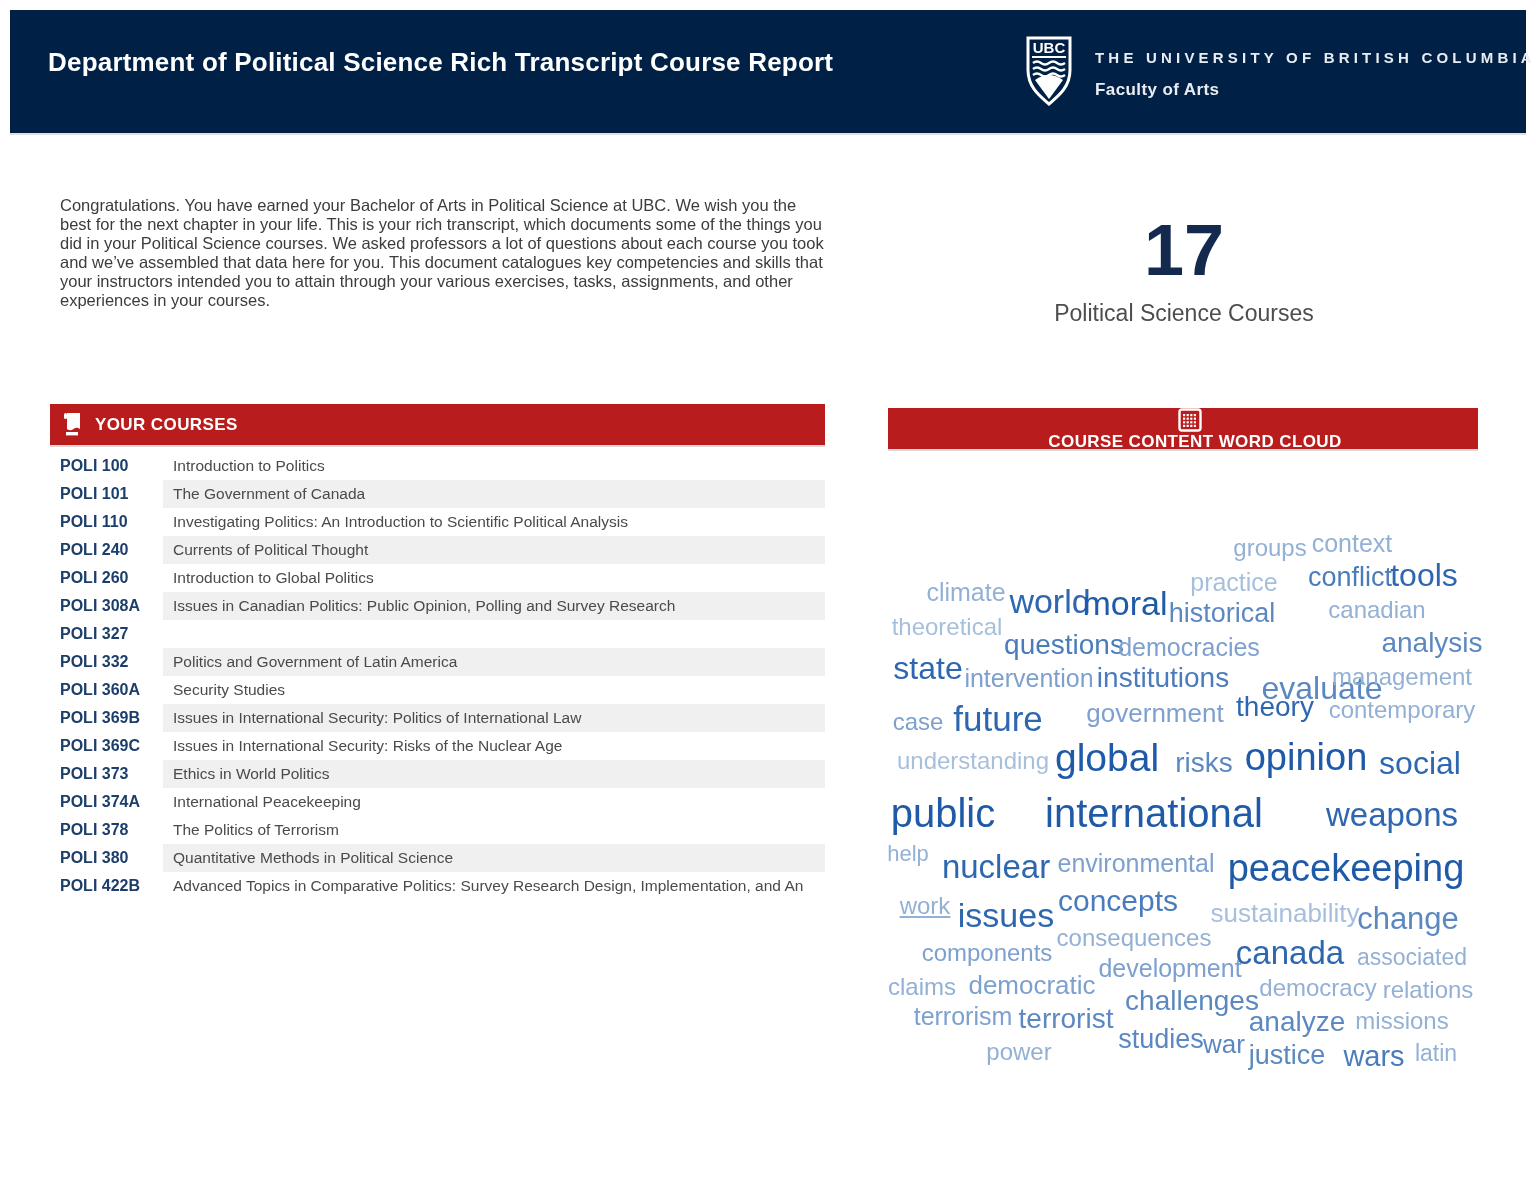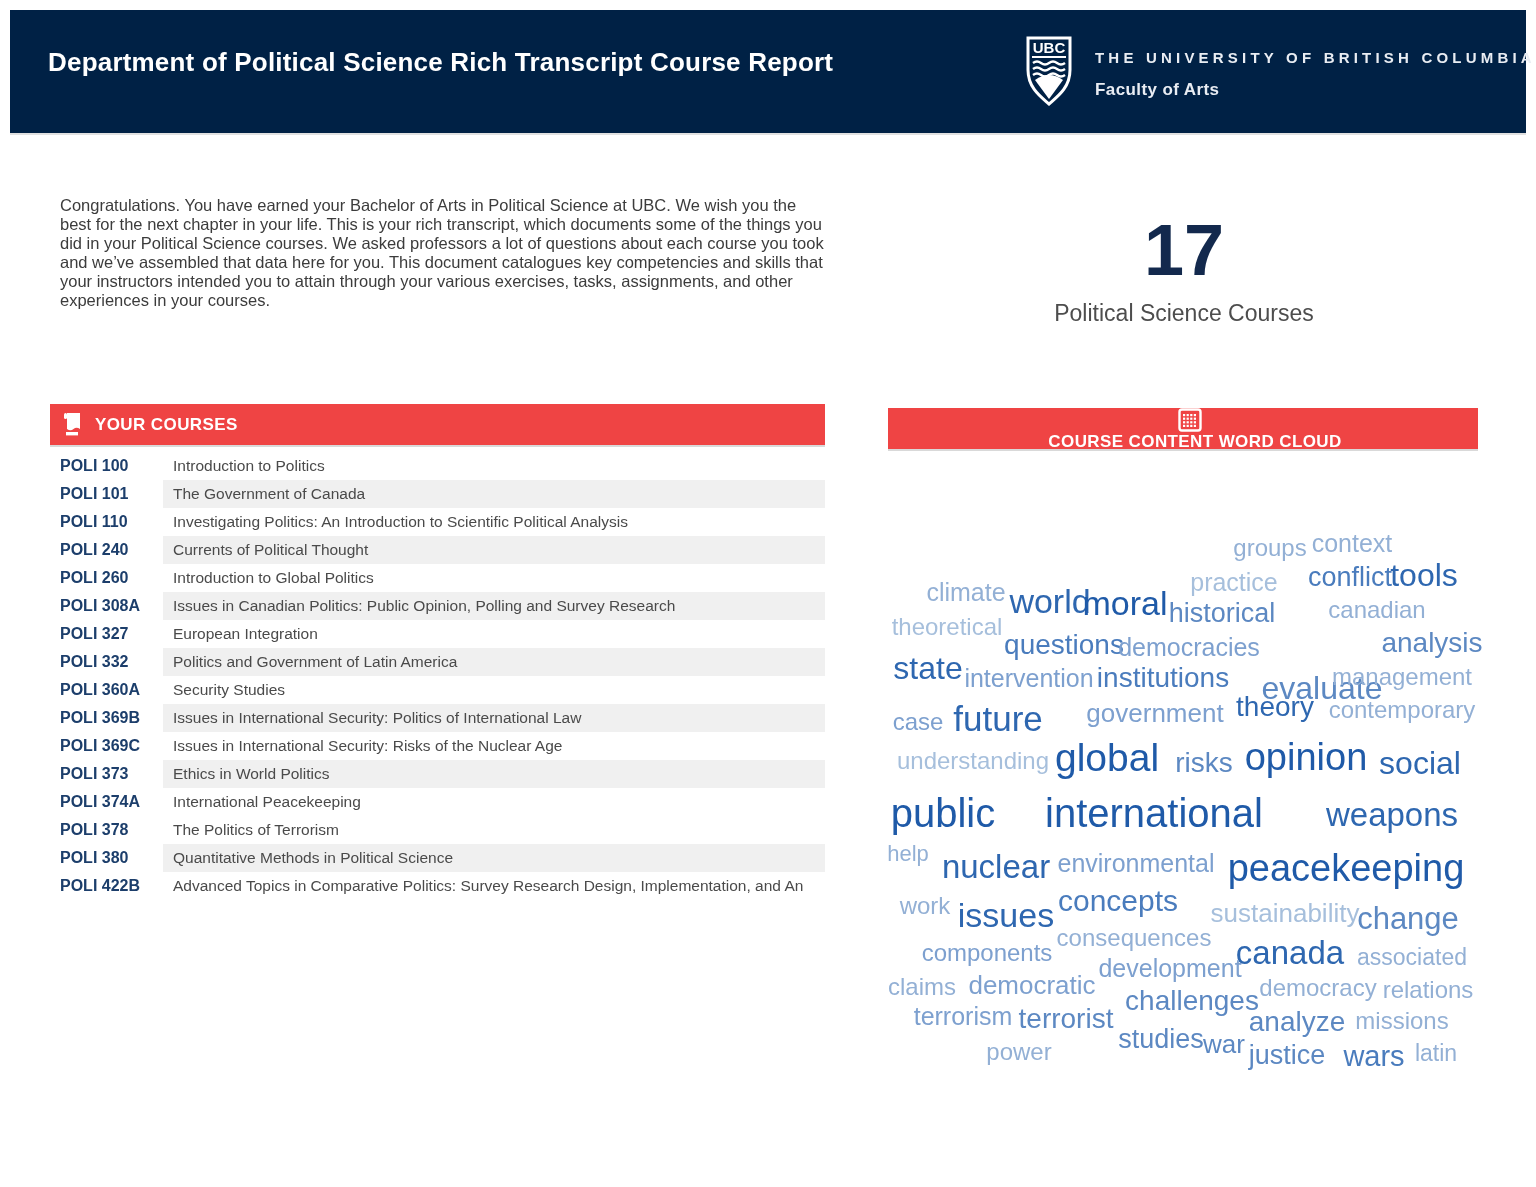--- a/index.html
+++ b/index.html
@@ -76,21 +76,21 @@
   .count-label {
     margin-top: 10px;
     color: #4d4d4d;
     font-size: 23px;
   }
 
   
   .section-bar {
     position: absolute;
     height: 41px;
-    background: #ef4444;
+    background: #b91c1c;
     display: flex;
     align-items: center;
     padding-left: 13px;
     box-shadow: 0 2px 0 rgba(0,0,0,0.15);
   }
   .section-bar .bar-icon { flex: 0 0 auto; display: flex; align-items: center; }
   .section-bar .bar-label {
     margin-left: 11px;
     color: #ffffff;
     font-size: 17px;
@@ -207,21 +207,20 @@
       <div class="course-row">
         <div class="course-code">POLI 260</div>
         <div class="course-title">Introduction to Global Politics</div>
       </div>
       <div class="course-row striped">
         <div class="course-code">POLI 308A</div>
         <div class="course-title">Issues in Canadian Politics: Public Opinion, Polling and Survey Research</div>
       </div>
       <div class="course-row">
         <div class="course-code">POLI 327</div>
-        <div class="course-title">European Integration</div>
       </div>
       <div class="course-row striped">
         <div class="course-code">POLI 332</div>
         <div class="course-title">Politics and Government of Latin America</div>
       </div>
       <div class="course-row">
         <div class="course-code">POLI 360A</div>
         <div class="course-title">Security Studies</div>
       </div>
       <div class="course-row striped">
@@ -311,21 +310,21 @@
       <span class="cloud-word" style="left: 316px; top: 263px; font-size: 28px; color: rgb(92, 136, 194);">risks</span>
       <span class="cloud-word" style="left: 418px; top: 257px; font-size: 38px; color: rgb(31, 90, 168);">opinion</span>
       <span class="cloud-word" style="left: 532px; top: 263px; font-size: 32px; color: rgb(46, 103, 176);">social</span>
       <span class="cloud-word" style="left: 55px; top: 313px; font-size: 40px; color: rgb(31, 90, 168);">public</span>
       <span class="cloud-word" style="left: 266px; top: 313px; font-size: 40px; color: rgb(31, 90, 168);">international</span>
       <span class="cloud-word" style="left: 504px; top: 314px; font-size: 33px; color: rgb(46, 103, 176);">weapons</span>
       <span class="cloud-word" style="left: 20px; top: 354px; font-size: 22px; color: rgb(147, 176, 213);">help</span>
       <span class="cloud-word" style="left: 108px; top: 366px; font-size: 33px; color: rgb(46, 103, 176);">nuclear</span>
       <span class="cloud-word" style="left: 248px; top: 363px; font-size: 25px; color: rgb(125, 160, 207);">environmental</span>
       <span class="cloud-word" style="left: 458px; top: 368px; font-size: 38px; color: rgb(31, 90, 168);">peacekeeping</span>
-      <span class="cloud-word" style="left: 37px; top: 406px; font-size: 24px; color: rgb(147, 176, 213);">work</span>
+      <span class="cloud-word" style="left: 37px; top: 406px; font-size: 24px; color: rgb(147, 176, 213); text-decoration: underline;">work</span>
       <span class="cloud-word" style="left: 118px; top: 415px; font-size: 34px; color: rgb(46, 103, 176);">issues</span>
       <span class="cloud-word" style="left: 230px; top: 401px; font-size: 30px; color: rgb(74, 124, 189);">concepts</span>
       <span class="cloud-word" style="left: 397px; top: 413px; font-size: 26px; color: rgb(166, 191, 220);">sustainability</span>
       <span class="cloud-word" style="left: 520px; top: 418px; font-size: 31px; color: rgb(92, 136, 194);">change</span>
       <span class="cloud-word" style="left: 246px; top: 438px; font-size: 24px; color: rgb(147, 176, 213);">consequences</span>
       <span class="cloud-word" style="left: 99px; top: 453px; font-size: 24px; color: rgb(125, 160, 207);">components</span>
       <span class="cloud-word" style="left: 402px; top: 452px; font-size: 33px; color: rgb(46, 103, 176);">canada</span>
       <span class="cloud-word" style="left: 524px; top: 457px; font-size: 23px; color: rgb(147, 176, 213);">associated</span>
       <span class="cloud-word" style="left: 282px; top: 468px; font-size: 25px; color: rgb(125, 160, 207);">development</span>
       <span class="cloud-word" style="left: 34px; top: 487px; font-size: 24px; color: rgb(147, 176, 213);">claims</span>

